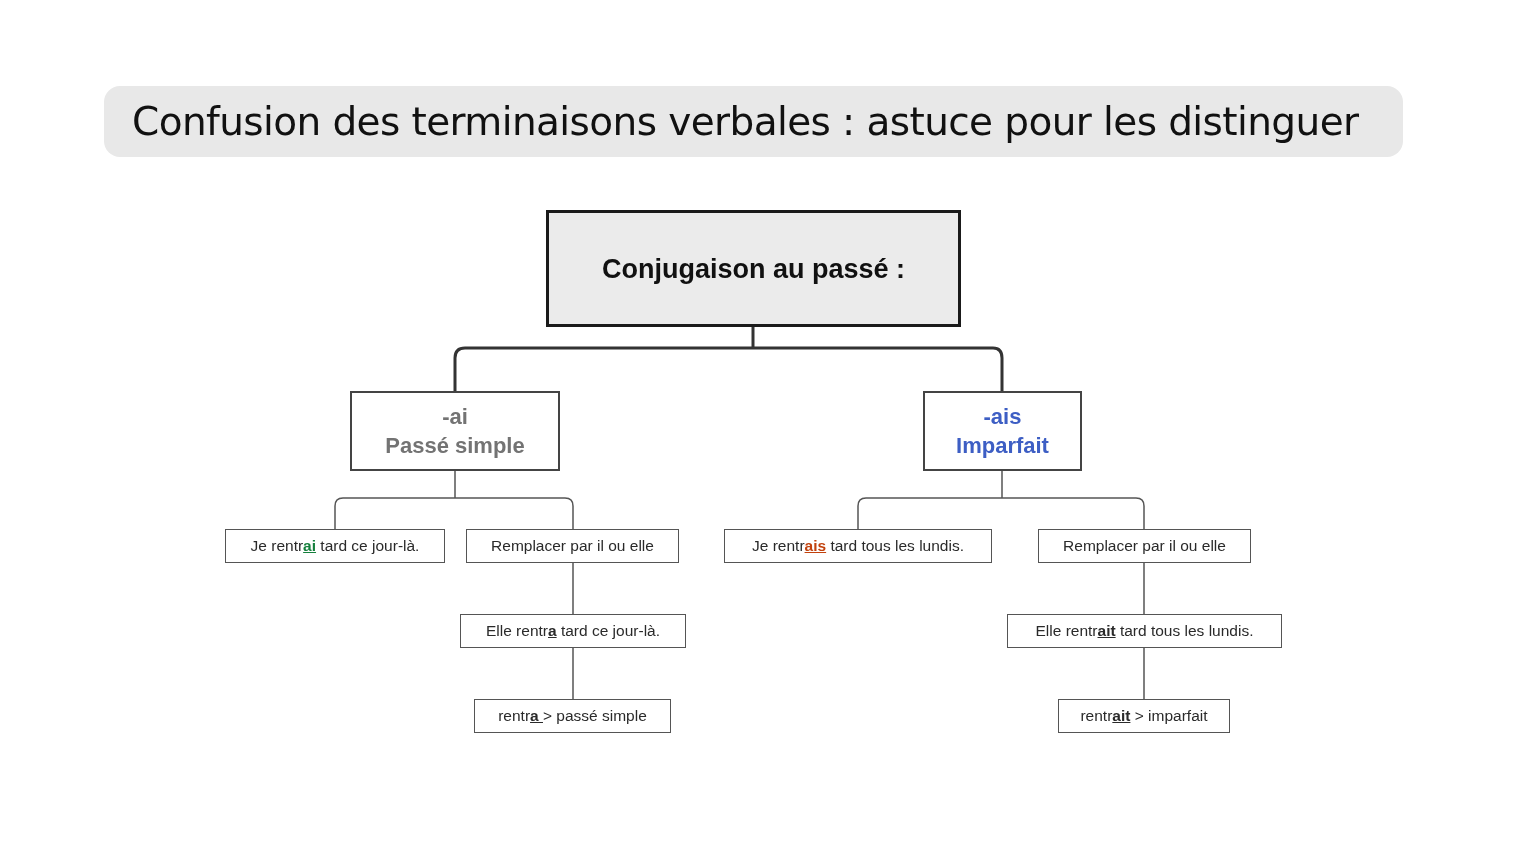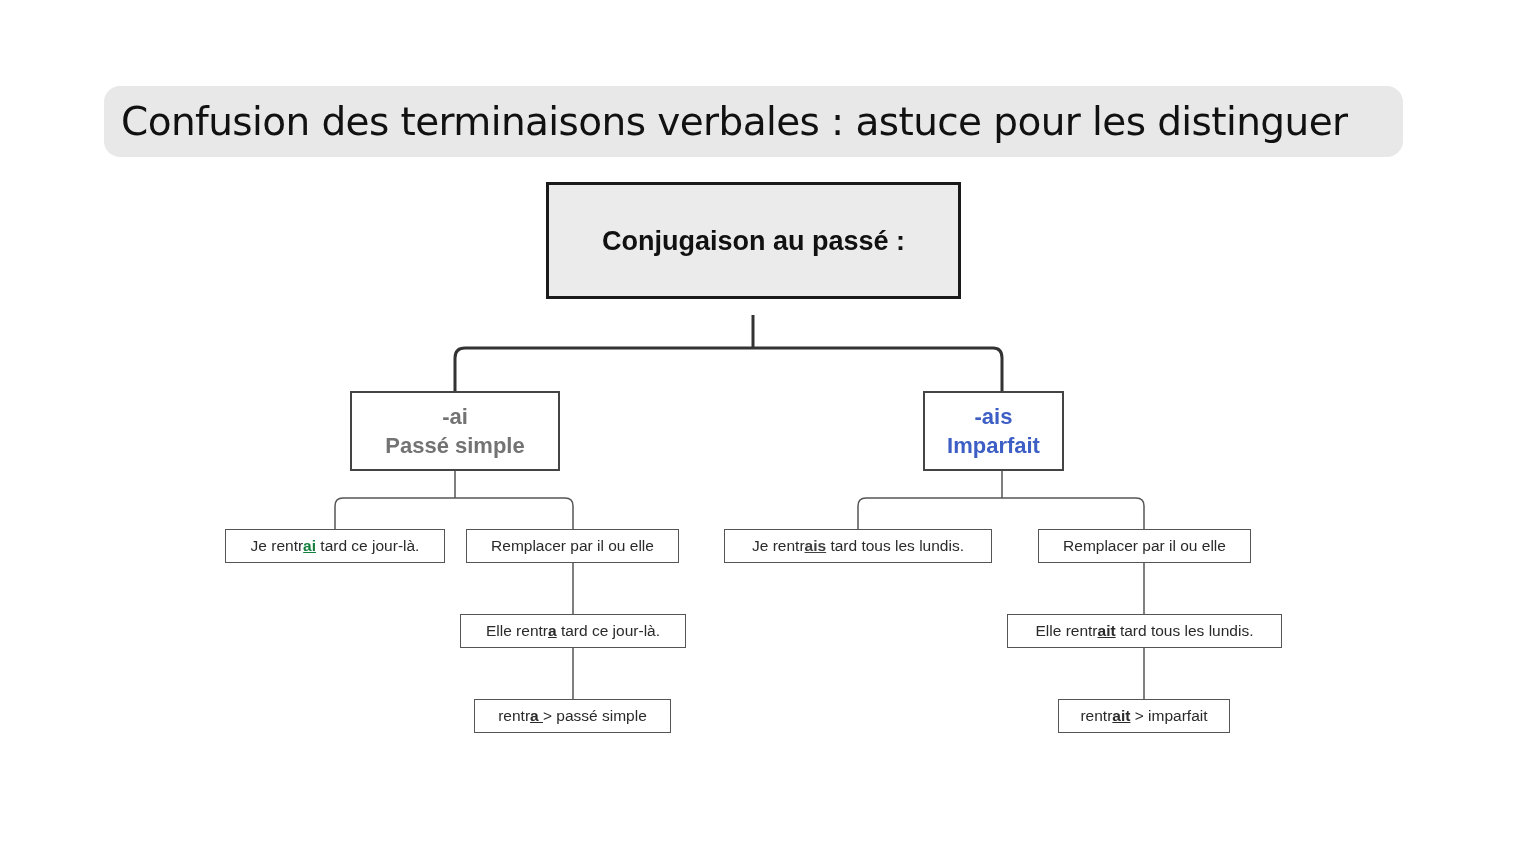--- a/index.html
+++ b/index.html
@@ -1,28 +1,28 @@
 <!DOCTYPE html>
 <html><head>
 <meta charset="utf-8">
 <style>
   html, body { margin:0; padding:0; }
   body { width:1536px; height:864px; background:#ffffff; position:relative; overflow:hidden; font-family:"Liberation Sans", sans-serif; }
-  .title-pill { position:absolute; left:104px; top:86px; width:1299px; height:71px; background:#e8e8e8; border-radius:16px; box-sizing:border-box; padding-left:17px; display:flex; align-items:center; }
+  .title-pill { position:absolute; left:104px; top:86px; width:1299px; height:71px; background:#e8e8e8; border-radius:16px; box-sizing:border-box; padding-left:28px; display:flex; align-items:center; }
   .title-pill span { font-family:"DejaVu Sans", sans-serif; font-size:39px; color:#111; letter-spacing:-0.6px; white-space:nowrap; }
   svg.lines { position:absolute; left:0; top:0; }
   .box { position:absolute; box-sizing:border-box; display:flex; flex-direction:column; align-items:center; justify-content:center; text-align:center; background:#fff; }
-  .root { left:546px; top:182px; width:415px; height:117px; background:#ebebeb; border:3px solid #1a1a1a; font-weight:bold; font-size:27px; color:#111; line-height:36px; }
+  .root { left:546px; top:210px; width:415px; height:117px; background:#ebebeb; border:3px solid #1a1a1a; font-weight:bold; font-size:27px; color:#111; line-height:36px; }
   .branch { border:2.5px solid #444; font-weight:bold; font-size:22px; line-height:29px; }
   .branch.red { left:350px; top:391px; width:210px; height:80px; color:#737373; }
-  .branch.blue { left:923px; top:391px; width:141px; height:80px; color:#3d5ec4; }
+  .branch.blue { left:923px; top:391px; width:159px; height:80px; color:#3d5ec4; }
   .leaf { border:1.5px solid #555; font-size:15.5px; color:#2a2a2a; height:34px; white-space:nowrap; flex-direction:row; }
   .leaf u { font-weight:bold; text-decoration:underline; }
   .leaf .hl-red { color:#15803d; }
-  .leaf .hl-blue { color:#404040; }
+  .leaf .hl-blue { color:#c2410c; }
 </style>
 </head>
 <body>
 
 <div class="title-pill">
   <span>Confusion des terminaisons verbales : astuce pour les distinguer</span>
 </div>
 
 <svg class="lines" width="1536" height="864">
   <g fill="none" stroke="#333" stroke-width="3">

